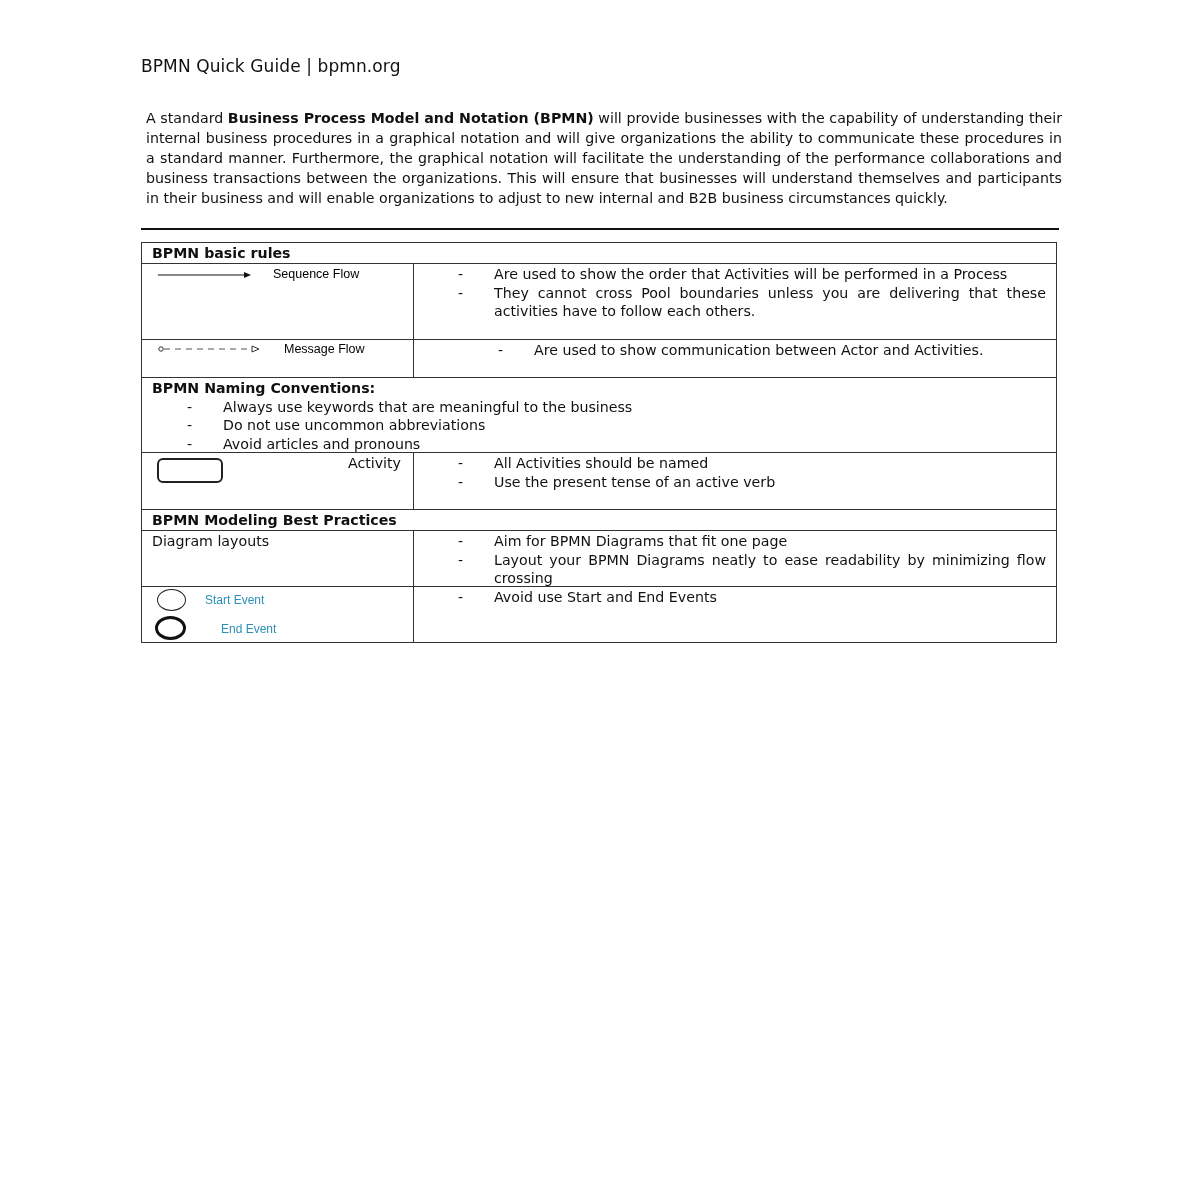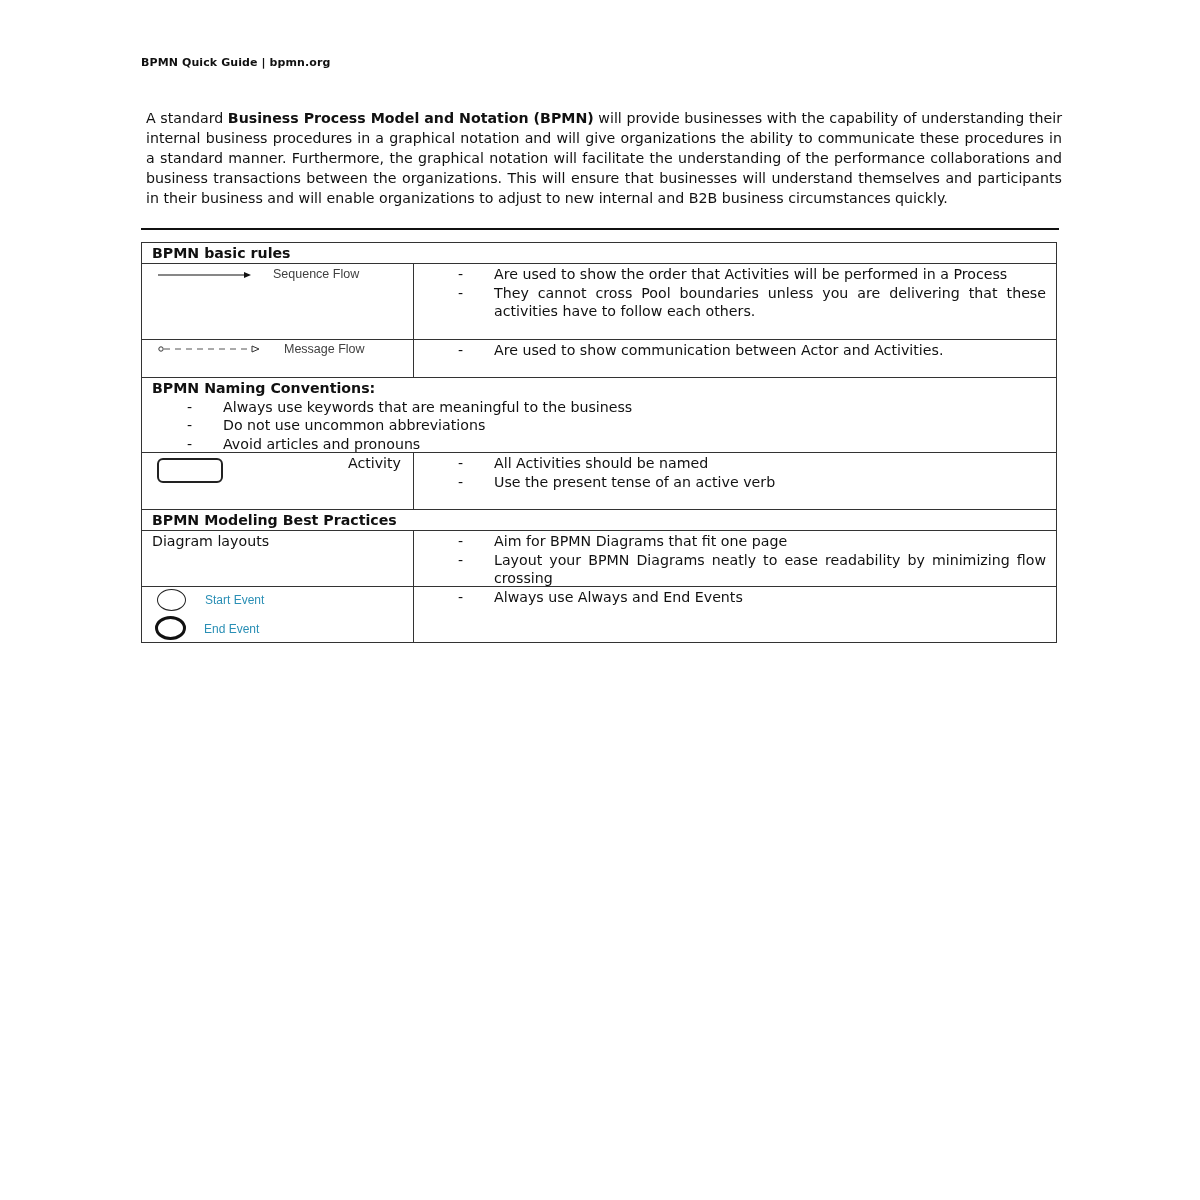--- a/index.html
+++ b/index.html
@@ -2,21 +2,21 @@
 <html><head>
   <meta charset="utf-8">
   <style>
     html, body { margin: 0; padding: 0; background: #ffffff; }
     body {
       width: 1200px; height: 1200px; position: relative; overflow: hidden;
       font-family: "DejaVu Sans", sans-serif; color: #111;
     }
     .header {
       position: absolute; left: 141px; top: 56px;
-      font-size: 11px; letter-spacing: 0.1px; font-weight: bold;
+      font-size: 17px; letter-spacing: 0.1px;
     }
     .intro {
       position: absolute; left: 146px; top: 108px; width: 916px;
       font-size: 14.2px; line-height: 20.1px; text-align: justify;
       text-align-last: left;
     }
     .intro b { font-weight: bold; }
     .rule-thick {
       position: absolute; left: 141px; top: 228px; width: 918px; height: 2px; background: #111;
     }
@@ -38,21 +38,21 @@
       position: relative; padding-left: 80px; text-align: justify; text-align-last: left;
     }
     ul.dash li::before {
       content: "-"; position: absolute; left: 44px; top: 0;
     }
     .naming { padding: 1px 10px 0 10px; }
     .naming ul.dash li { padding-left: 71px; }
     .naming ul.dash li::before { left: 35px; }
     .flow-label {
       position: absolute; font-family: "Liberation Sans", sans-serif; font-size: 12.5px;
-      color: #404040;
+      color: #000000;
     }
     .event-label {
       position: absolute; font-family: "Liberation Sans", sans-serif; font-size: 12px;
       color: #2a8fb5;
     }
     .activity-box {
       position: absolute; left: 15px; top: 5px; width: 66px; height: 25px;
       border: 2px solid #222; border-radius: 6px; box-sizing: border-box;
     }
     .activity-label { position: absolute; right: 12px; top: 1px; }
@@ -84,21 +84,21 @@
       <span class="flow-label" style="left:131px;top:1px;">Sequence Flow</span>
     </div>
     <div class="cell-right">
       <ul class="dash">
         <li>Are used to show the order that Activities will be performed in a Process</li>
         <li>They cannot cross Pool boundaries unless you are delivering that these activities have to follow each others.</li>
       </ul>
     </div>
   </div>
 
-  <div class="row" style="height:37px;">
+  <div class="row" style="height:37px;gap:40px;">
     <div class="cell-left">
       <svg style="position:absolute;left:16px;top:3px;" width="110" height="12">
         <circle cx="3" cy="6" r="2.2" fill="none" stroke="#333" stroke-width="1"></circle>
         <line x1="6" y1="6" x2="94" y2="6" stroke="#555" stroke-width="1" stroke-dasharray="6,5"></line>
         <polygon points="94,3 101,6 94,9" fill="none" stroke="#333" stroke-width="1"></polygon>
       </svg>
       <span class="flow-label" style="left:142px;top:0px;">Message Flow</span>
     </div>
     <div class="cell-right">
       <ul class="dash">
@@ -145,22 +145,22 @@
         <li>Layout your BPMN Diagrams neatly to ease readability by minimizing flow crossing</li>
       </ul>
     </div>
   </div>
 
   <div class="row" style="height:55px;">
     <div class="cell-left">
       <div class="circle" style="left:15px;top:2px;width:29px;height:22px;border:1.5px solid #222;"></div>
       <span class="event-label" style="left:63px;top:4px;">Start Event</span>
       <div class="circle" style="left:13px;top:29px;width:31px;height:24px;border:3.5px solid #111;"></div>
-      <span class="event-label" style="left:62px;top:33px;text-align:center;">End Event</span>
+      <span class="event-label" style="left:79px;top:33px;text-align:center;">End Event</span>
     </div>
     <div class="cell-right">
       <ul class="dash">
-        <li>Always use Always and End Events</li>
+        <li>Avoid use Start and End Events</li>
       </ul>
     </div>
   </div>
 
 </div>
 
 </body></html>

